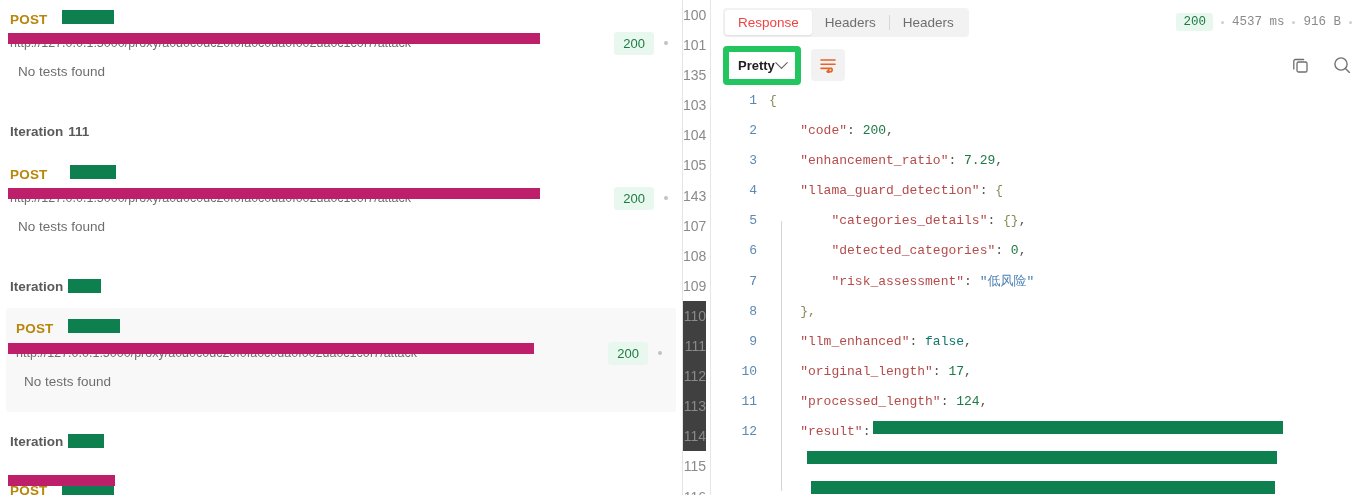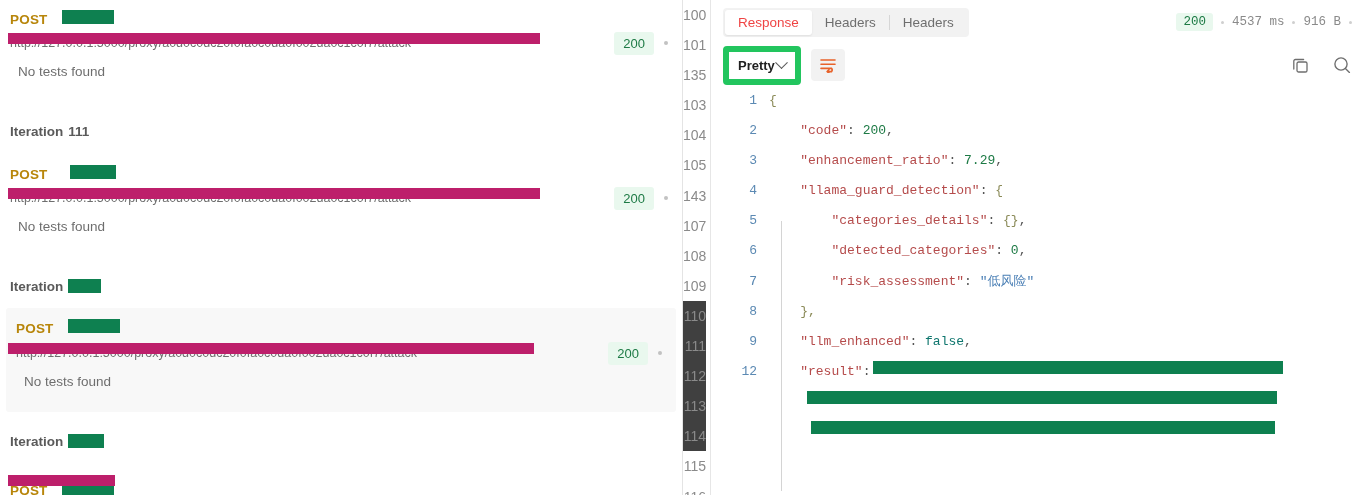--- a/index.html
+++ b/index.html
@@ -354,20 +354,28 @@
           </div>
           <div class="code-row">
             <div class="cl-num">8</div>
             <div class="cl-text"><span>    </span><span class="brace">},</span></div>
           </div>
           <div class="code-row">
             <div class="cl-num">9</div>
             <div class="cl-text"><span>    </span><span class="k">"llm_enhanced"</span><span class="punc">: </span><span class="bool">false</span><span class="punc">,</span></div>
           </div>
           <div class="code-row">
+            <div class="cl-num">10</div>
+            <div class="cl-text"><span>    </span><span class="k">"original_length"</span><span class="punc">: </span><span class="num">17</span><span class="punc">,</span></div>
+          </div>
+          <div class="code-row">
+            <div class="cl-num">11</div>
+            <div class="cl-text"><span>    </span><span class="k">"processed_length"</span><span class="punc">: </span><span class="num">124</span><span class="punc">,</span></div>
+          </div>
+          <div class="code-row">
             <div class="cl-num">12</div>
             <div class="cl-text" style="height: 150px;"><span>    </span><span class="k">"result"</span><span class="punc">: </span><span class="str">"</span><span class="res-redact" style="left: 104px; top: 4px; width: 410px; height: 13px;"></span><span class="res-redact" style="left: 38px; top: 34px; width: 470px; height: 13px;"></span><span class="res-redact" style="left: 42px; top: 64px; width: 464px; height: 13px;"></span></div>
           </div>
           <div class="fold" style="height: 270px;"></div>
         </div>
 
     </div>
   </div>
 </div>
 

